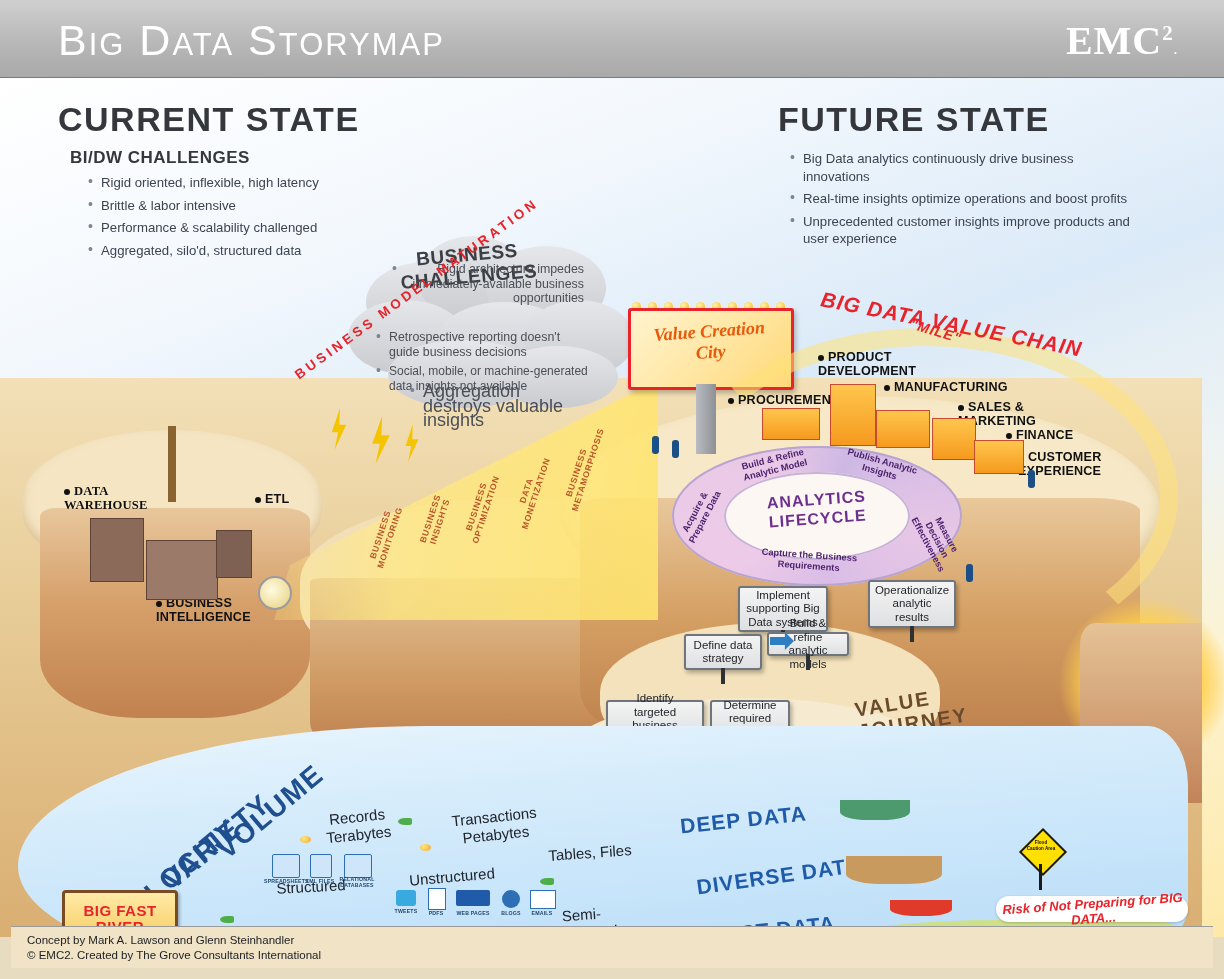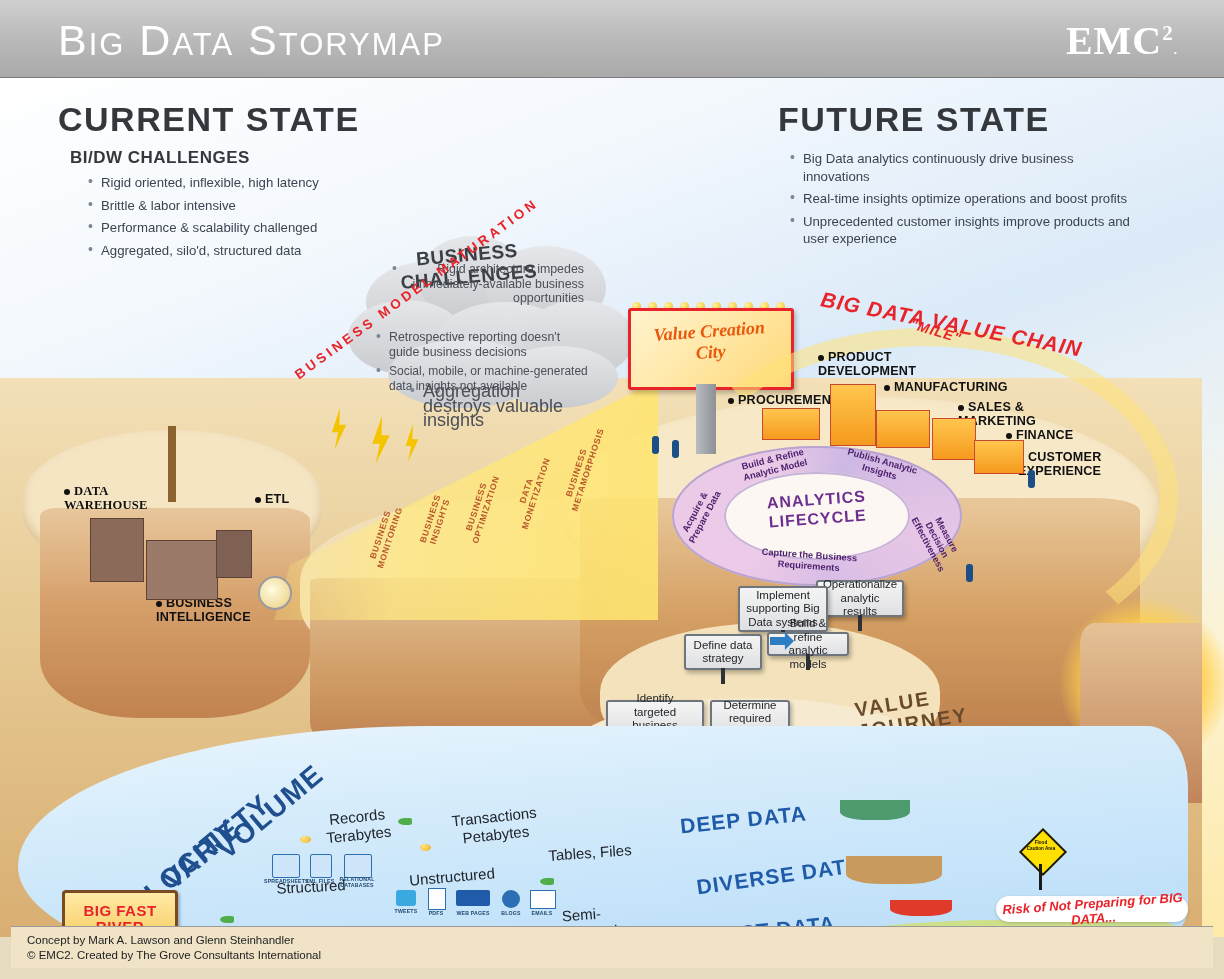--- a/index.html
+++ b/index.html
@@ -310,21 +310,21 @@
     <div id="lcOuter"></div>
     <div id="lcInner"></div>
     <div id="lcTitle">ANALYTICS LIFECYCLE</div>
     <div class="lcseg" style="left:-12px;top:58px;transform:rotate(-62deg);width:80px;">Acquire &amp; Prepare Data</div>
     <div class="lcseg" style="left:56px;top:8px;transform:rotate(-14deg);">Build &amp; Refine Analytic Model</div>
     <div class="lcseg" style="left:168px;top:10px;transform:rotate(16deg);width:82px;">Publish Analytic Insights</div>
     <div class="lcseg" style="left:226px;top:78px;transform:rotate(62deg);width:78px;">Measure Decision Effectiveness</div>
     <div class="lcseg" style="left:78px;top:104px;transform:rotate(4deg);width:118px;">Capture the Business Requirements</div>
   </div>
 
-  <div class="sign" style="left:816px;top:502px;width:88px;height:37px;">Operationalize analytic results</div>
+  <div class="sign" style="left:868px;top:502px;width:88px;height:48px;">Operationalize analytic results</div>
   <div class="sign" style="left:738px;top:508px;width:90px;height:46px;">Implement supporting Big Data systems</div>
   <div class="sign" style="left:751px;top:554px;width:82px;height:24px;margin-left:16px;">Build &amp; refine analytic models</div>
   <div class="sign" style="left:684px;top:556px;width:78px;height:36px;">Define data strategy</div>
   <div class="sign" style="left:606px;top:622px;width:98px;height:38px;">Identify targeted business initiatives</div>
   <div class="sign" style="left:710px;top:622px;width:80px;height:38px;">Determine required insights</div>
   <div class="abs" style="left:770px;top:554px;width:24px;height:18px;background:#2e7ec4;
               clip-path:polygon(0 28%,62% 28%,62% 0,100% 50%,62% 100%,62% 72%,0 72%);"></div>
   <div id="vj">
     VALUE<br>JOURNEY
   </div>

